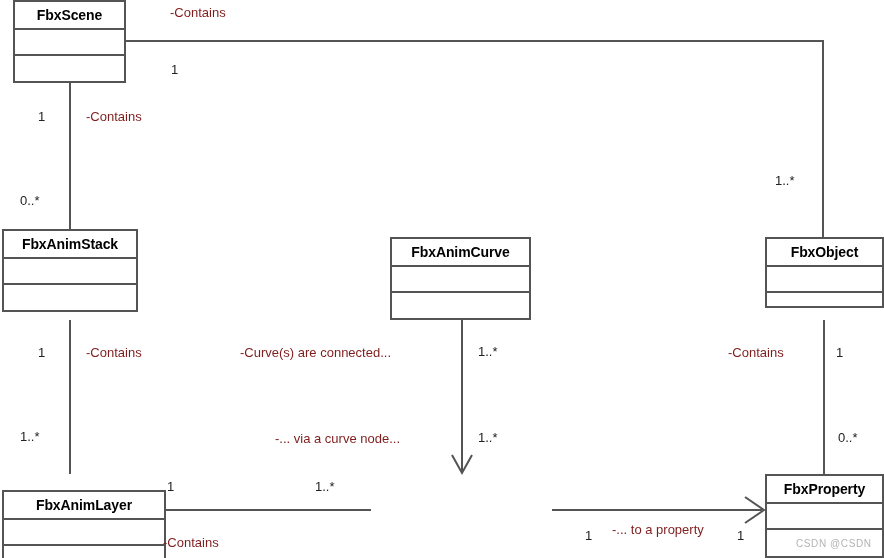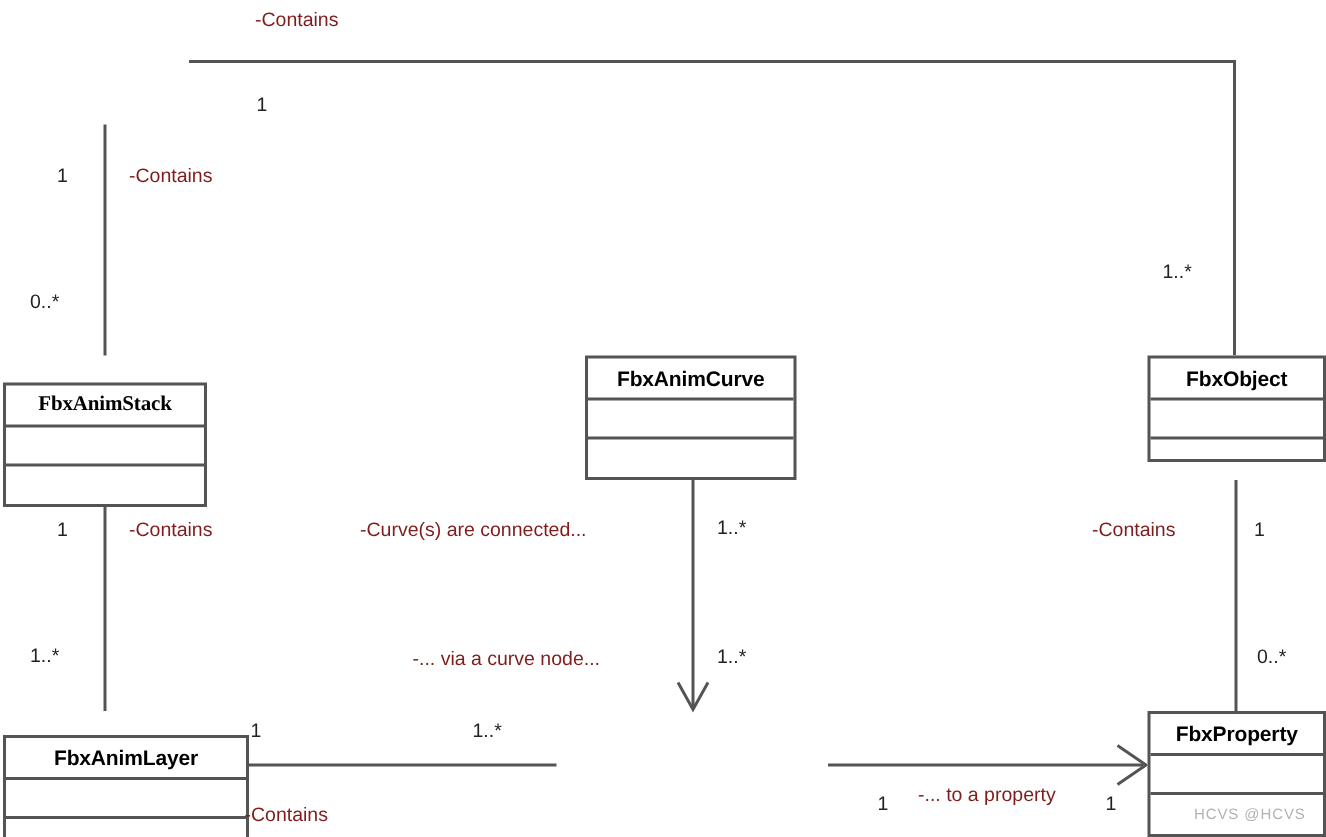--- a/index.html
+++ b/index.html
@@ -102,22 +102,27 @@
 
       <path d="M552,510 L762,510"></path>
     </g>
 
     <g stroke="#545454" stroke-width="2" fill="none" stroke-linecap="butt">
       <polyline points="452,455 462,473 472,455"></polyline>
       <polyline points="745,497 764,510 745,523"></polyline>
     </g>
   </svg>
 
+  <div class="uml-class" style="left:13px; top:0px; width:113px; height:83px;">
+    <div class="uml-name-row">FbxScene</div>
+    <div class="uml-attr-row"></div>
+    <div class="uml-op-row no-border"></div>
+  </div>
 
-  <div class="uml-class" style="left:2px; top:255px; width:136px; height:83px;font-family:Liberation Serif, serif;">
+  <div class="uml-class" style="left:2px; top:229px; width:136px; height:83px;">
     <div class="uml-name-row">FbxAnimStack</div>
     <div class="uml-attr-row"></div>
     <div class="uml-op-row no-border"></div>
   </div>
 
   <div class="uml-class" style="left:390px; top:237px; width:141px; height:83px;">
     <div class="uml-name-row">FbxAnimCurve</div>
     <div class="uml-attr-row"></div>
     <div class="uml-op-row no-border"></div>
   </div>
@@ -158,15 +163,15 @@
   <div class="mult-label" style="left:20px; top:429px;">1..*</div>
   <div class="mult-label" style="left:478px; top:344px;">1..*</div>
   <div class="mult-label" style="left:478px; top:430px;">1..*</div>
   <div class="mult-label" style="left:836px; top:345px;">1</div>
   <div class="mult-label" style="left:838px; top:430px;">0..*</div>
   <div class="mult-label" style="left:167px; top:479px;">1</div>
   <div class="mult-label" style="left:315px; top:479px;">1..*</div>
   <div class="mult-label" style="left:585px; top:528px;">1</div>
   <div class="mult-label" style="left:737px; top:528px;">1</div>
 
-  <div class="watermark" style="left:796px; top:538px;">HCVS @HCVS</div>
+  <div class="watermark" style="left:796px; top:538px;">CSDN @CSDN</div>
 
 </div>
 
 </body></html>

